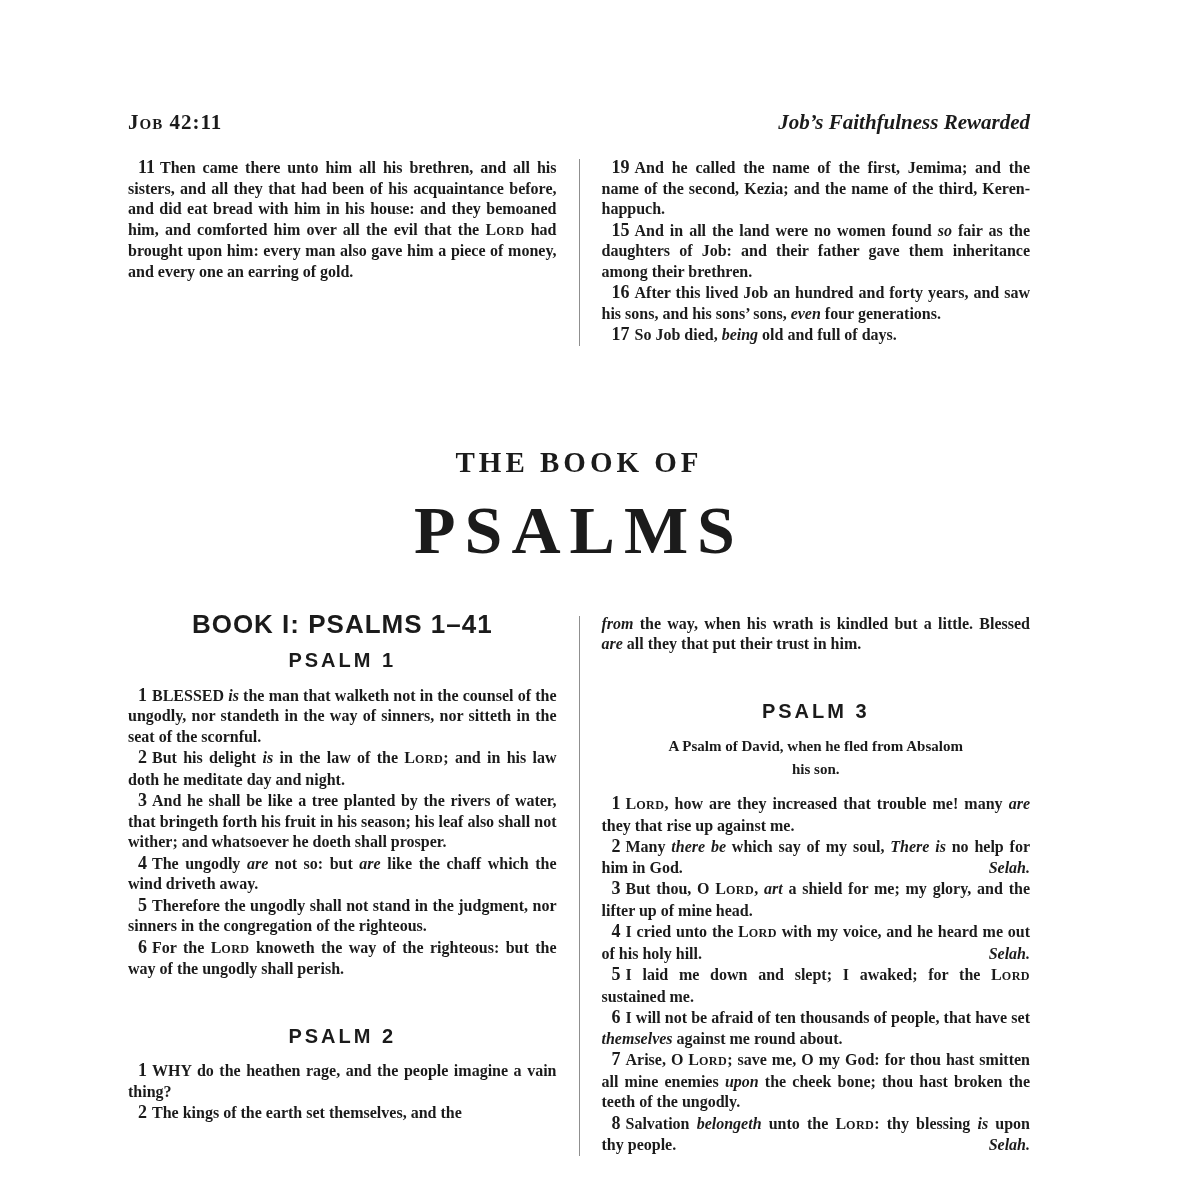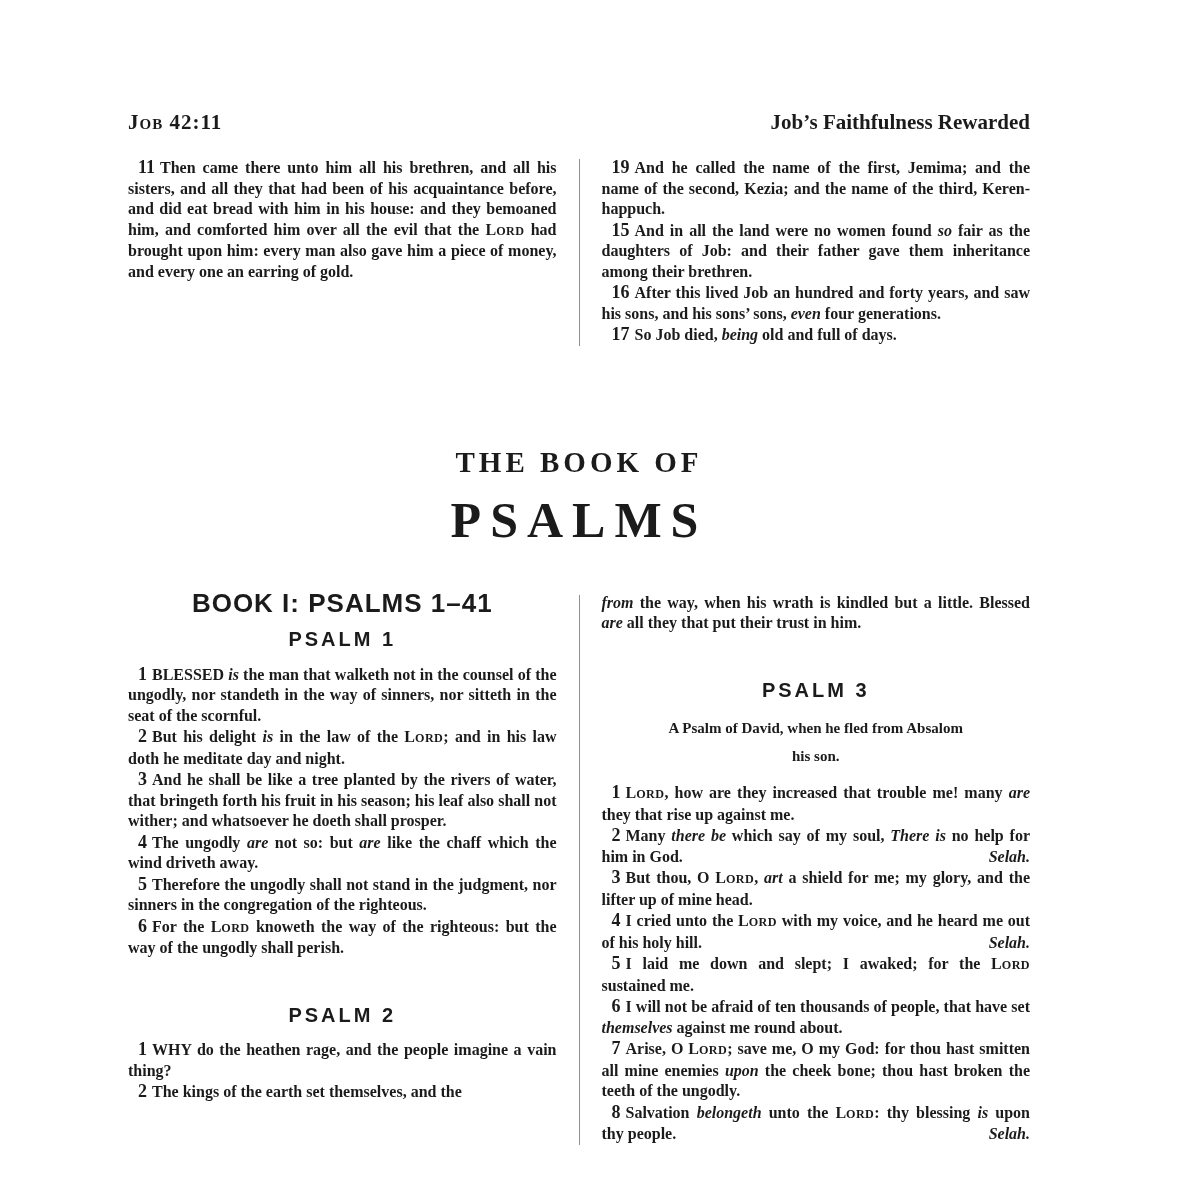--- a/index.html
+++ b/index.html
@@ -29,20 +29,21 @@
     align-items: baseline;
     margin-bottom: 22px;
   }
   .rh-left {
     font-variant: small-caps;
     font-weight: bold;
     font-size: 21px;
     letter-spacing: 1px;
   }
   .rh-right {
+    font-style: italic;
     font-weight: bold;
     font-size: 21px;
   }
 
   
   .two-col { display: flex; align-items: stretch; }
   .col {
     flex: 1 1 0;
     min-width: 0;
     text-align: justify;
@@ -64,21 +65,21 @@
   .selah { float: right; font-style: italic; }
 
   
   .book-title { text-align: center; margin-top: 100px; margin-bottom: 44px; }
   .bt1 {
     font-size: 29px;
     font-weight: bold;
     letter-spacing: 4px;
   }
   .bt2 {
-    font-size: 50px;
+    font-size: 68px;
     font-weight: bold;
     letter-spacing: 9px;
     margin-top: 12px;
   }
 
   
   .book-heading {
     font-family: "Liberation Sans", "DejaVu Sans", sans-serif;
     font-weight: bold;
     font-size: 26px;
@@ -92,21 +93,21 @@
     font-size: 20px;
     letter-spacing: 3px;
     text-align: center;
     margin: 46px 0 14px 0;
   }
   .book-heading + .psalm-heading { margin-top: 0; }
   .psalms-section .col > :first-child { margin-top: 0; }
   .subtitle {
     text-align: center;
     font-size: 15px;
-    line-height: 28px;
+    line-height: 23px;
     font-weight: bold;
     margin: 0 0 12px 0;
     padding: 0 62px;
     text-indent: 0;
   }
 </style>
 </head>
 <body>
 
 <div class="page">

